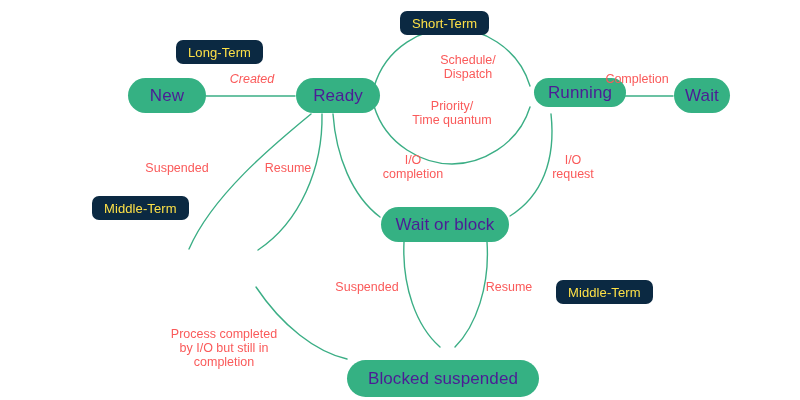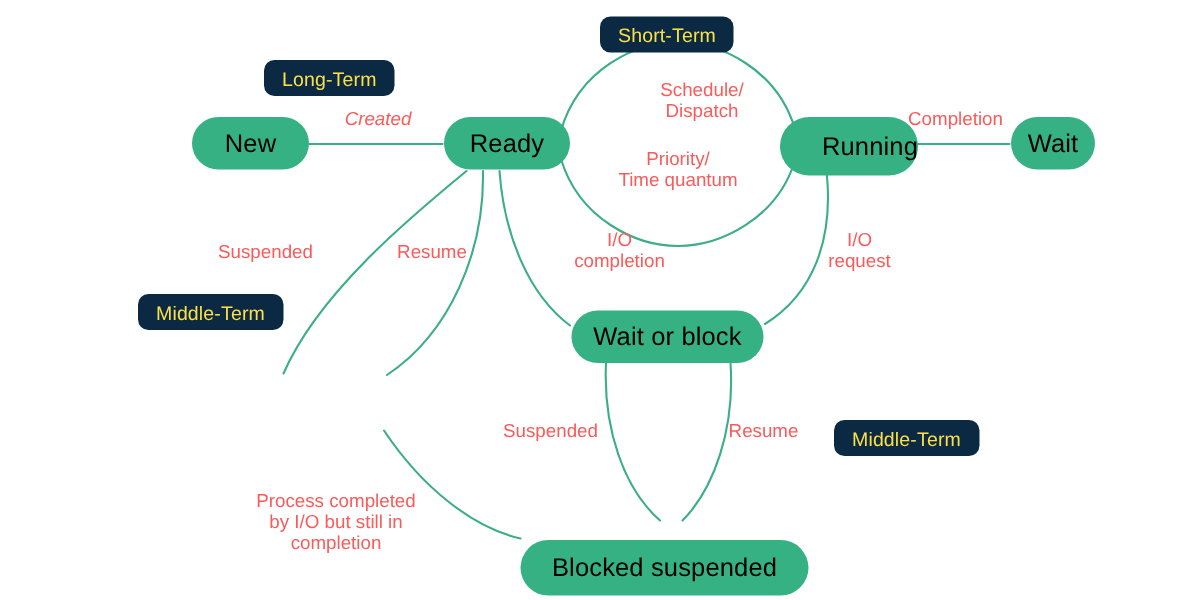--- a/index.html
+++ b/index.html
@@ -22,21 +22,21 @@
     top: 0;
     width: 800px;
     height: 400px;
   }
   .node {
     position: absolute;
     display: flex;
     align-items: center;
     justify-content: center;
     background: #35b183;
-    color: #000000;
+    color: #4c1d95;
     border-radius: 999px;
     font-size: 17px;
     font-weight: 400;
     letter-spacing: 0.1px;
     white-space: nowrap;
     box-sizing: border-box;
     z-index: 3;
   }
   .badge {
     position: absolute;
@@ -97,21 +97,21 @@
       <path d="M 256 287 C 282 326, 316 352, 347 359"></path>
     </g>
   </svg>
 
   <div class="node" style="left:128px; top:78px; width:78px; height:35px;">
     <span>New</span>
   </div>
   <div class="node" style="left:296px; top:78px; width:84px; height:35px;justify-content:center;">
     <span>Ready</span>
   </div>
-  <div class="node" style="left:520px; top:78px; width:92px; height:39px;justify-content:flex-end;">
+  <div class="node" style="left:534px; top:78px; width:92px; height:29px;">
     <span>Running</span>
   </div>
   <div class="node" style="left:674px; top:78px; width:56px; height:35px;">
     <span>Wait</span>
   </div>
   <div class="node" style="left:381px; top:207px; width:128px; height:35px;">
     <span>Wait or block</span>
   </div>
   <div class="node" style="left:347px; top:360px; width:192px; height:37px;">
     <span>Blocked suspended</span>

